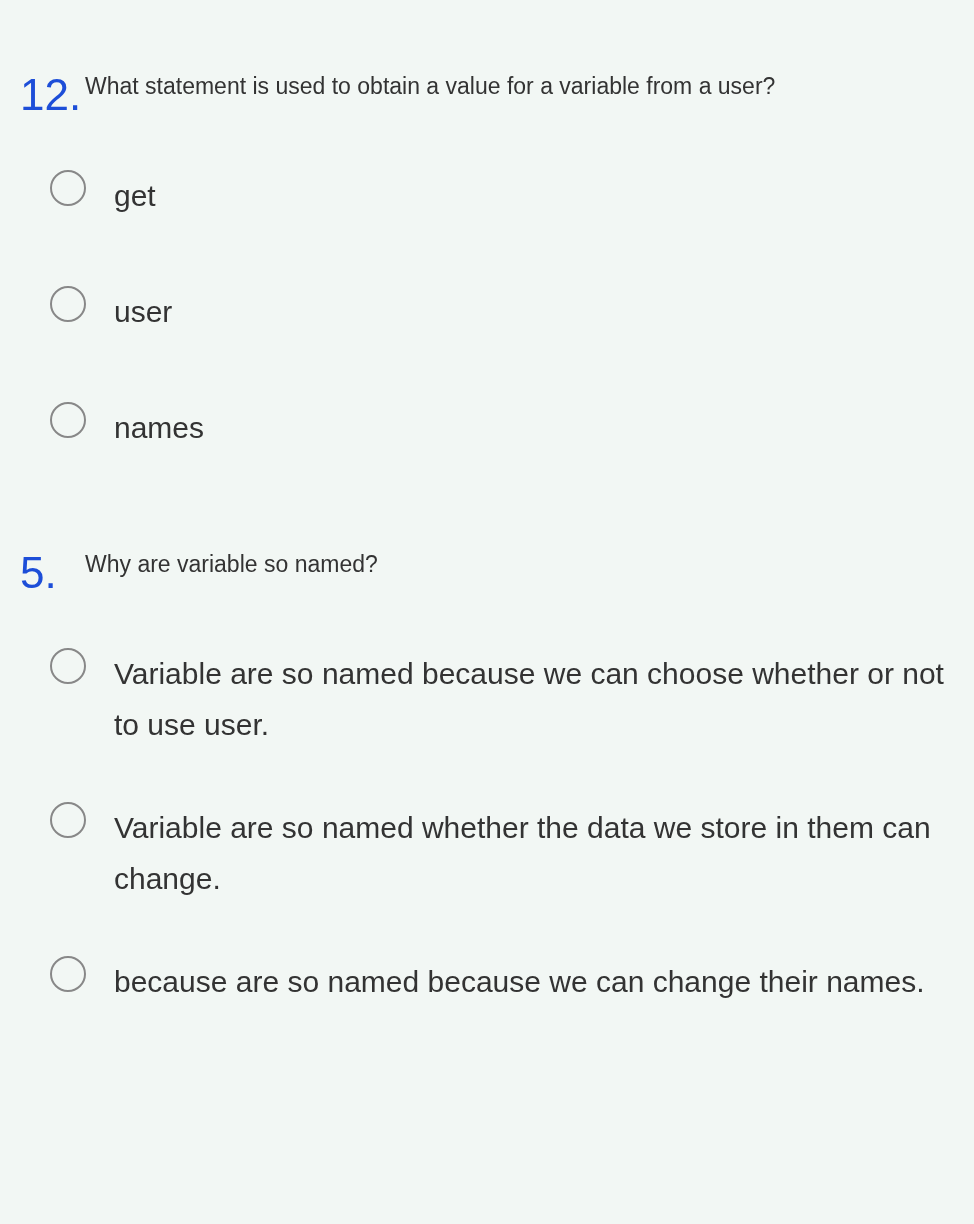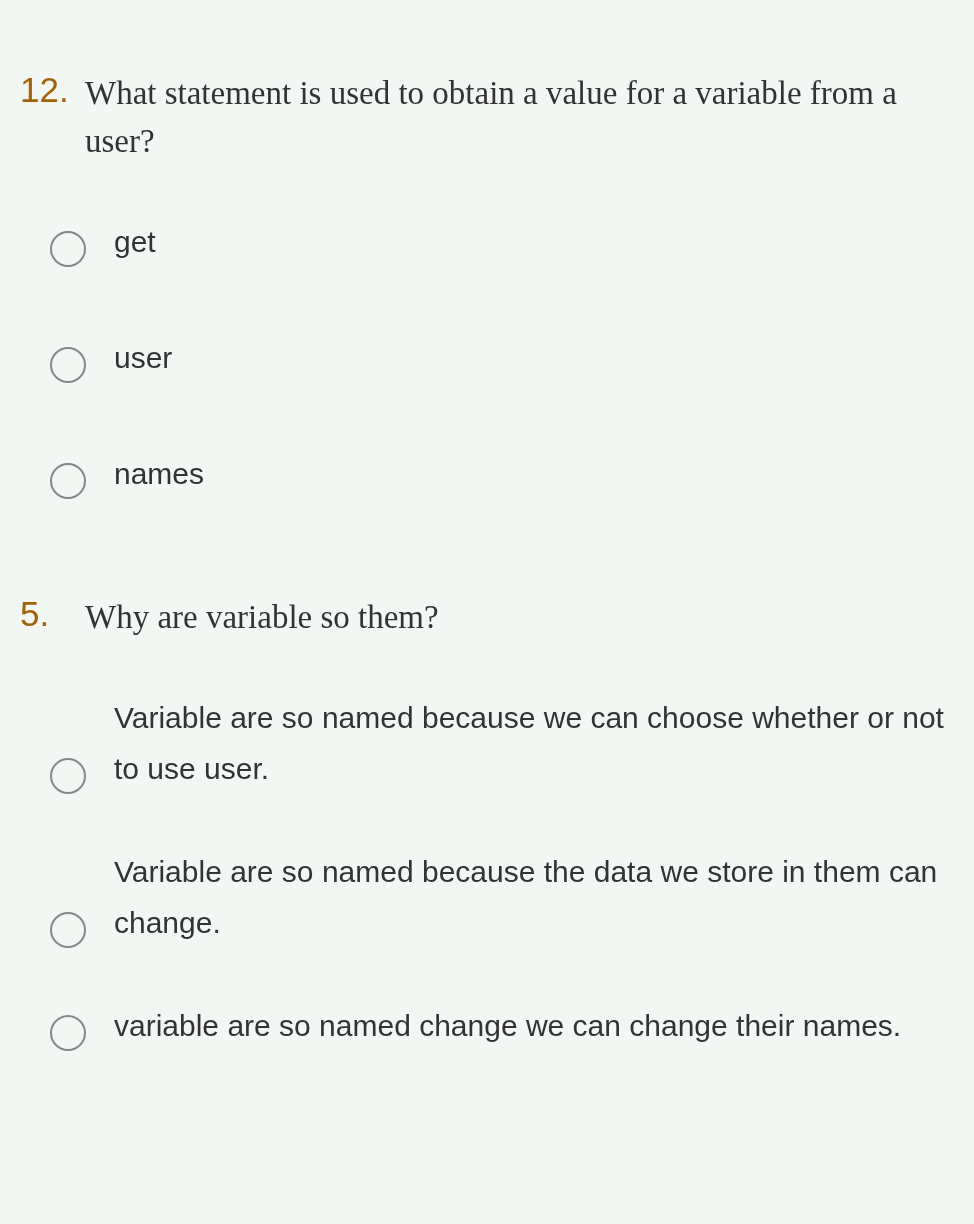--- a/index.html
+++ b/index.html
@@ -17,38 +17,37 @@
     }
     .question-block {
       margin-bottom: 95px;
     }
     .question-header {
       display: flex;
       align-items: flex-start;
       margin-bottom: 50px;
     }
     .question-number {
-      font-size: 35px;
-      color: #a16207;
+      font-size: 44px;
+      color: #1d4ed8;
       min-width: 65px;
       padding-left: 0;
     }
     .question-text {
-      font-size: 33px;
+      font-size: 23px;
       color: #333333;
       line-height: 1.45;
       flex: 1;
-      font-family: Liberation Serif, serif;
     }
     .options-container {
       padding-left: 30px;
     }
     .option-row {
       display: flex;
-      align-items: flex-end;
+      align-items: flex-start;
       margin-bottom: 65px;
     }
     .option-row.multiline {
       margin-bottom: 52px;
     }
     .radio-button {
       width: 36px;
       height: 36px;
       border: 2.5px solid #888888;
       border-radius: 50%;
@@ -84,29 +83,29 @@
     <div class="option-row">
       <div class="radio-button"></div>
       <div class="option-label">names</div>
     </div>
   </div>
 </div>
 
 <div class="question-block">
   <div class="question-header">
     <div class="question-number">5.</div>
-    <div class="question-text">Why are variable so them?</div>
+    <div class="question-text">Why are variable so named?</div>
   </div>
   <div class="options-container">
     <div class="option-row multiline">
       <div class="radio-button"></div>
       <div class="option-label">Variable are so named because we can choose whether or not to use user.</div>
     </div>
     <div class="option-row multiline">
       <div class="radio-button"></div>
-      <div class="option-label">Variable are so named because the data we store in them can change.</div>
+      <div class="option-label">Variable are so named whether the data we store in them can change.</div>
     </div>
     <div class="option-row multiline">
       <div class="radio-button"></div>
-      <div class="option-label">variable are so named change we can change their names.</div>
+      <div class="option-label">because are so named because we can change their names.</div>
     </div>
   </div>
 </div>
 
 </body></html>

